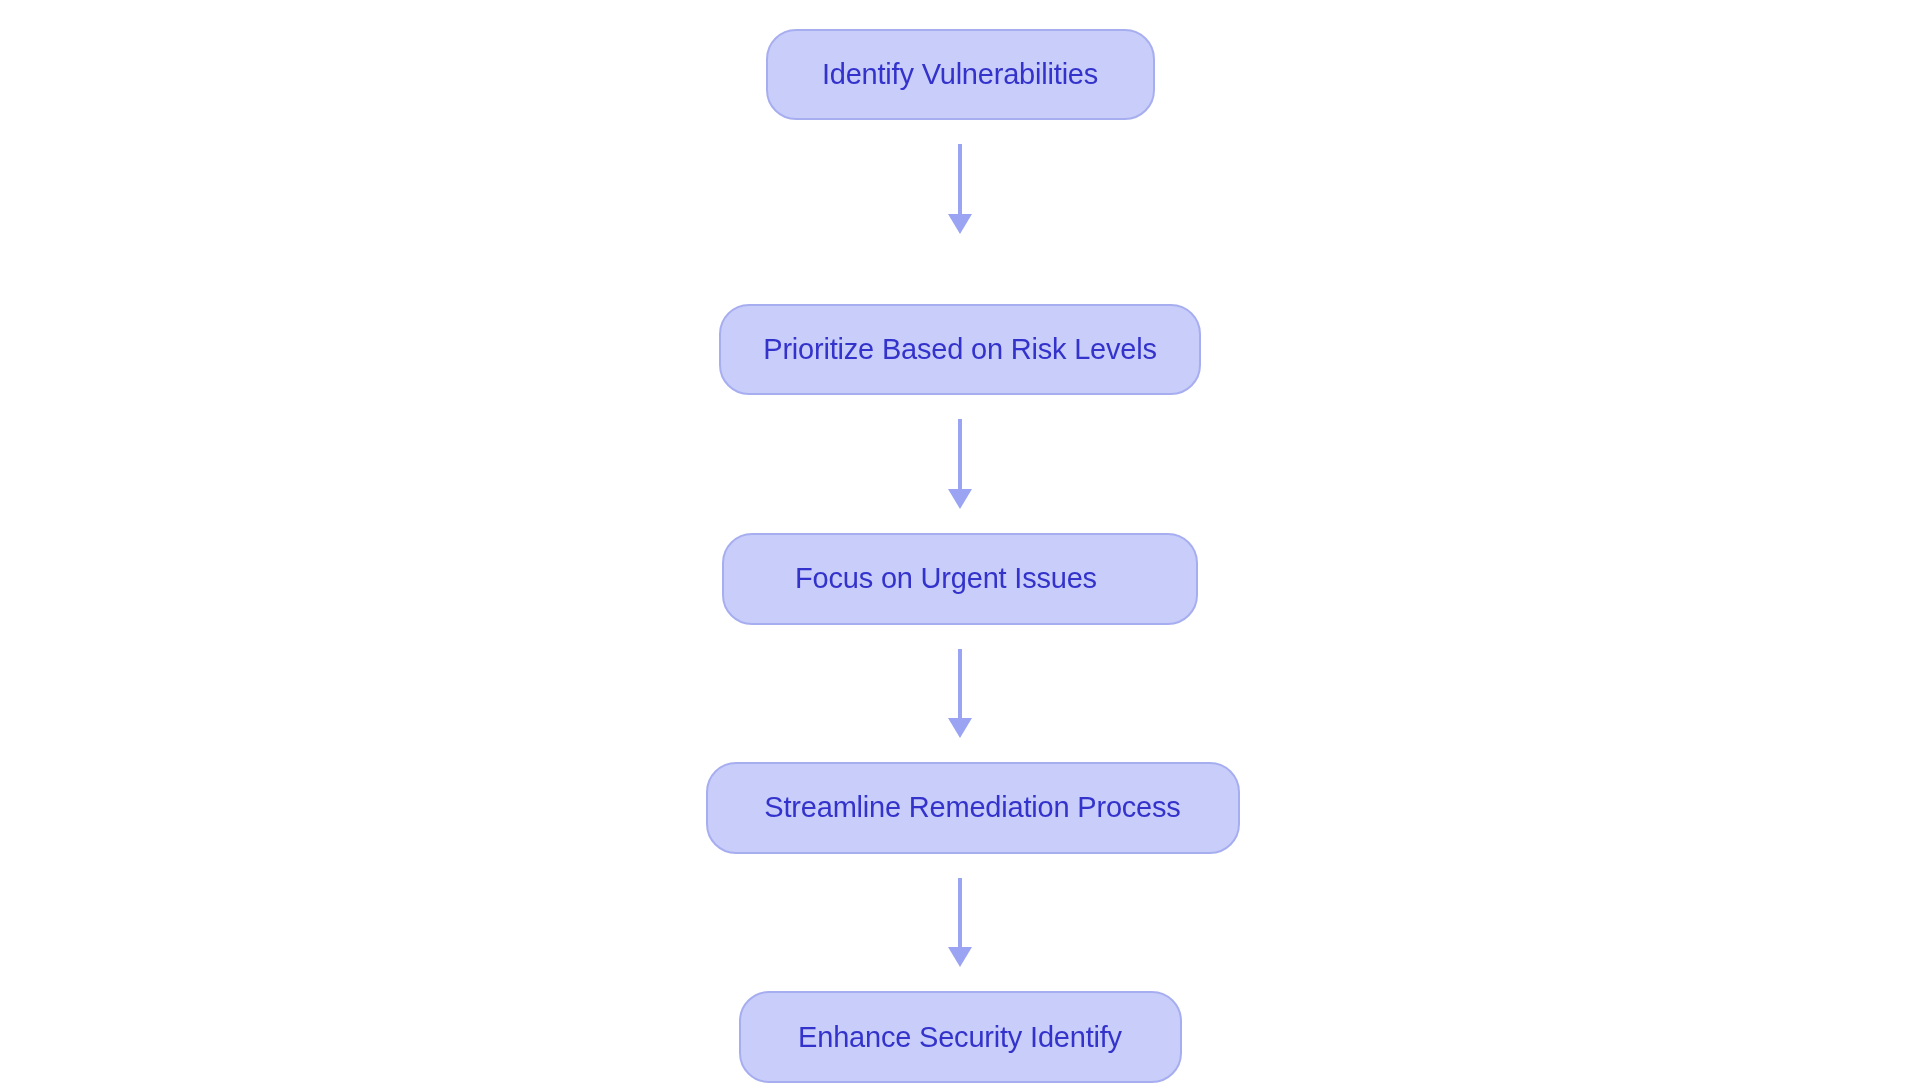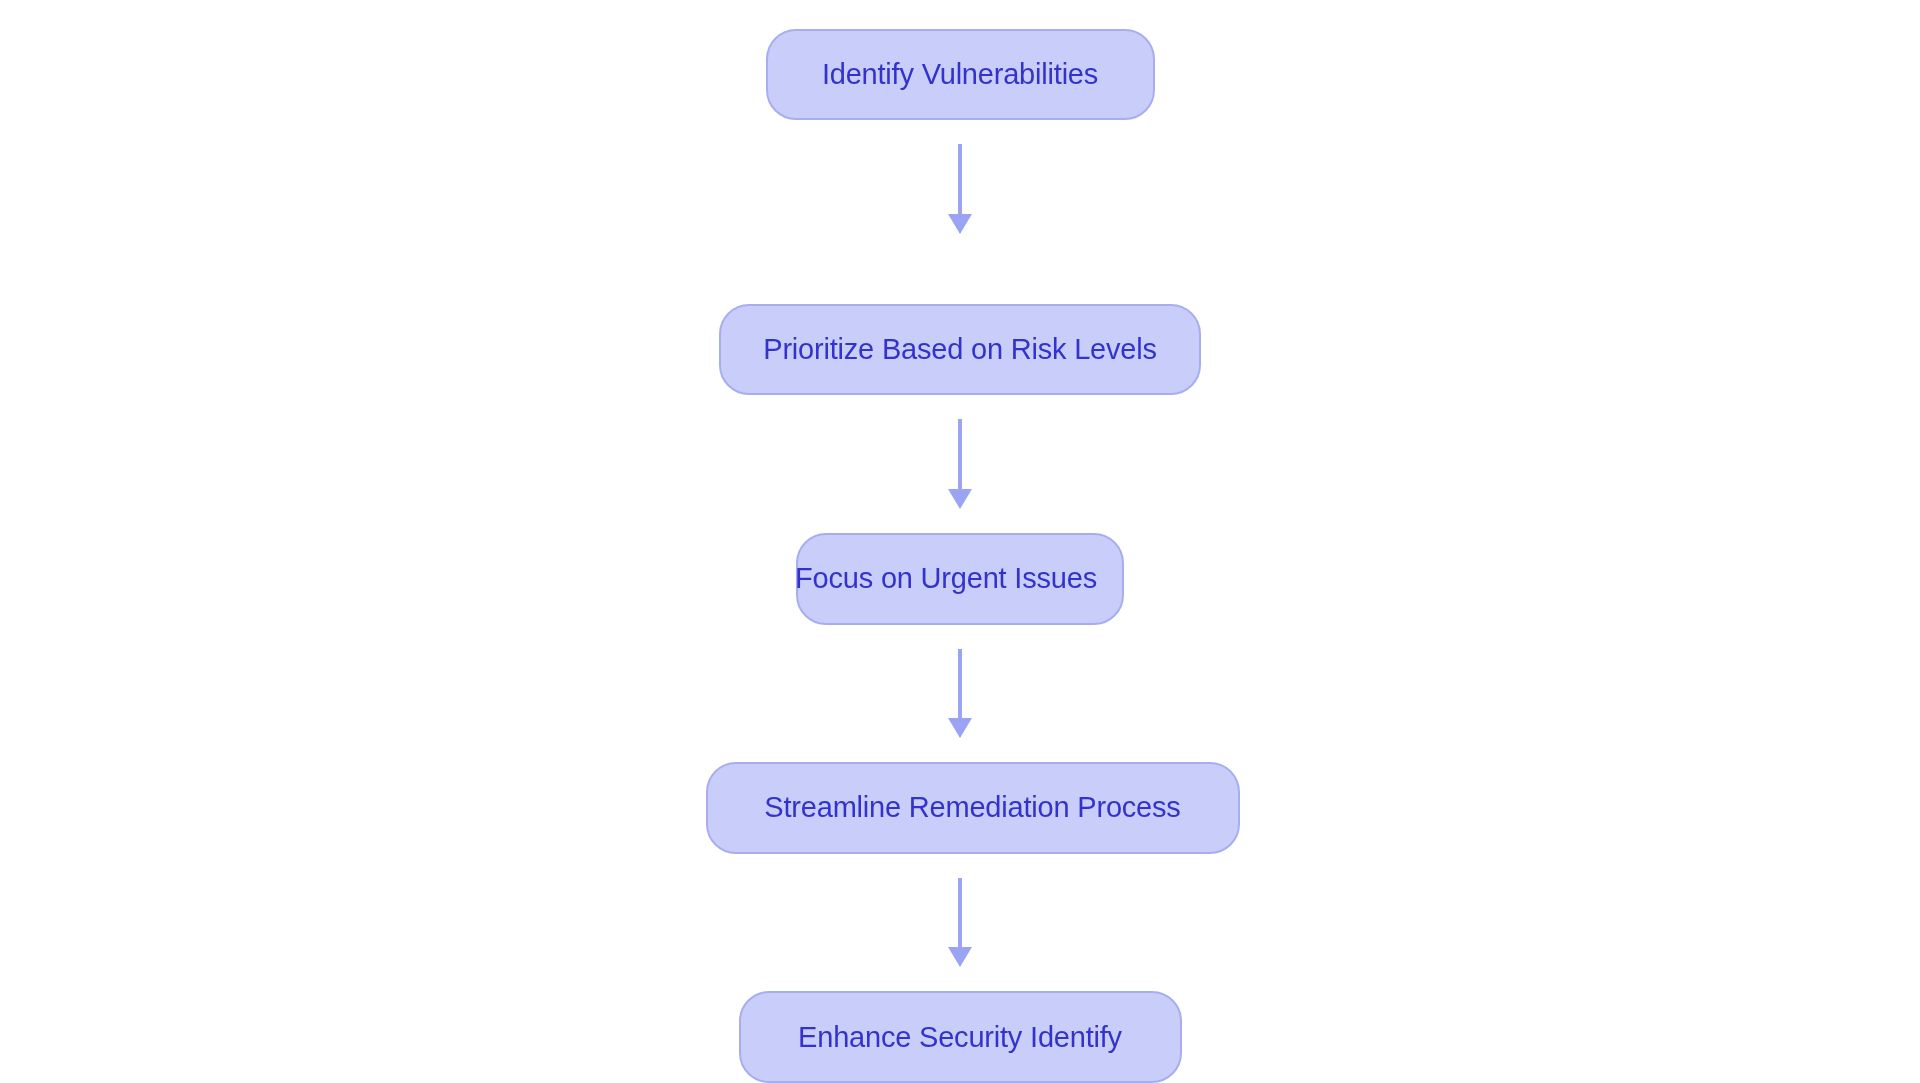--- a/index.html
+++ b/index.html
@@ -50,21 +50,21 @@
     color: #3333cc;
     font-family: "Liberation Sans", sans-serif;
     font-size: 29px;
     font-weight: 400;
     letter-spacing: -0.2px;
     line-height: 1;
   }
 
   .node-1 { width: 389px; }
   .node-2 { width: 482px; margin-top: 46px; }
-  .node-3 { width: 328px; padding-left: 6px; }
+  .node-3 { width: 476px; padding-left: 6px; }
   .node-4 { width: 534px; margin-left: 25px; }
   .node-5 { width: 443px; }
 
   .connector {
     position: relative;
     width: 24px;
     display: flex;
     flex-direction: column;
     align-items: center;
     justify-content: flex-start;

